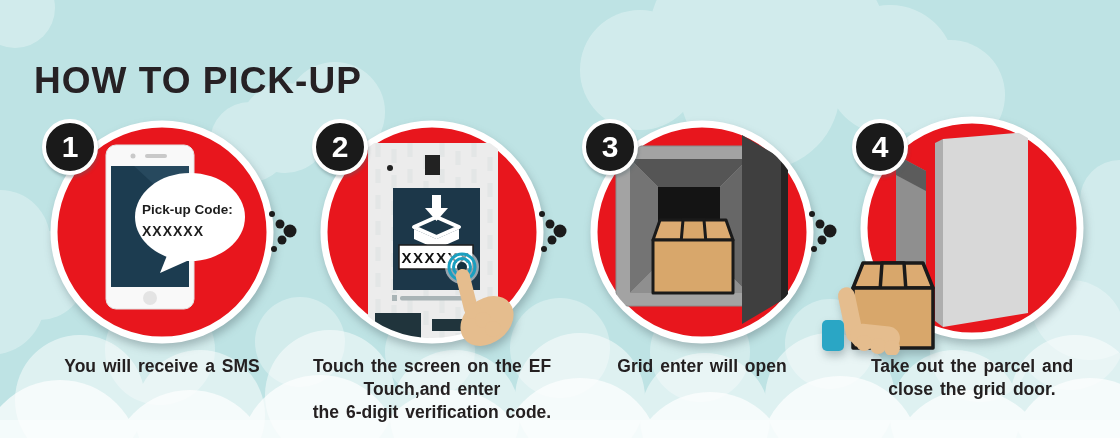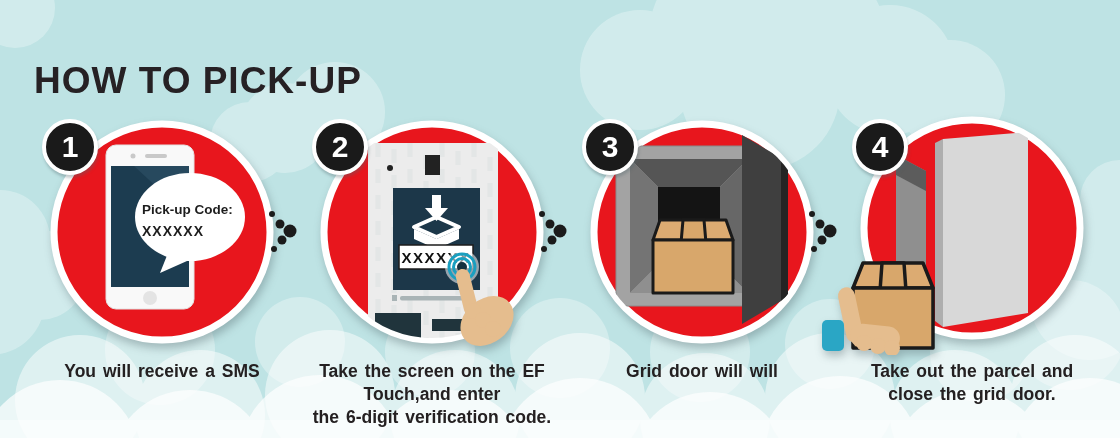--- a/index.html
+++ b/index.html
@@ -23,21 +23,21 @@
   .ill{display:block;filter:drop-shadow(2px 5px 4px rgba(80,100,105,.38));}
   .badge{
     position:absolute;left:30px;top:4px;z-index:3;
     width:48px;height:48px;border-radius:50%;
     background:#1a1a1a;border:4px solid #ffffff;
     color:#ffffff;font-size:30px;font-weight:bold;
     display:flex;align-items:center;justify-content:center;
     box-shadow:1px 3px 3px rgba(80,100,105,.35);
   }
   .caption{
-    margin-top:5px;width:300px;text-align:center;
+    width:300px;text-align:center;
     font-size:17.5px;font-weight:bold;color:#242021;
     line-height:1.32;word-spacing:2px;
   }
   .chev{position:absolute;top:208px;z-index:1;}
   .chev-1{left:266px;} .chev-2{left:536px;} .chev-3{left:806px;}
   svg text{font-family:"Liberation Sans", sans-serif;font-weight:bold;}
 </style>
 </head>
 <body>
 
@@ -189,21 +189,21 @@
       </g>
       <g fill="#e5bd8e">
         <rect x="173" y="154" width="14" height="48" rx="7" transform="rotate(-14 180 158)"></rect>
         <ellipse cx="205" cy="206" rx="29" ry="22" transform="rotate(-38 205 206)"></ellipse>
         <circle cx="191" cy="196" r="8"></circle>
           <circle cx="201" cy="205" r="8"></circle>
           <circle cx="211" cy="214" r="8"></circle>
       </g>
     </svg>
     <div class="caption">
-      <div>Take the screen on the EF</div>
+      <div>Touch the screen on the EF</div>
       <div>Touch,and enter</div>
       <div>the 6-digit verification code.</div>
     </div>
   </div>
 
   <div class="step step-3">
     <div class="badge">
       <span>3</span>
     </div>
     <svg class="ill" width="300" height="240" viewBox="0 0 300 240">
@@ -223,21 +223,21 @@
         <g stroke="#1a1a1a" stroke-width="3" stroke-linejoin="round">
           <polygon points="108,105 174,105 181,125 101,125" fill="#dcab72"></polygon>
           <polygon points="131,105 152,105 154,128 129,128" fill="#d8a76b"></polygon>
           <rect x="101" y="125" width="80" height="53" fill="#d8a76b"></rect>
         </g>
         <polygon points="190,20 229,43 229,186 190,209" fill="#3f3f3f"></polygon>
         <polygon points="229,43 236,49 236,180 229,186" fill="#242424"></polygon>
       </g>
     </svg>
     <div class="caption">
-      <div>Grid door will will</div>
+      <div>Grid enter will open</div>
       <div></div>
     </div>
   </div>
 
   <div class="step step-4">
     <div class="badge">
       <span>4</span>
     </div>
     <svg class="ill" width="300" height="240" viewBox="0 0 300 240">
       <defs>

